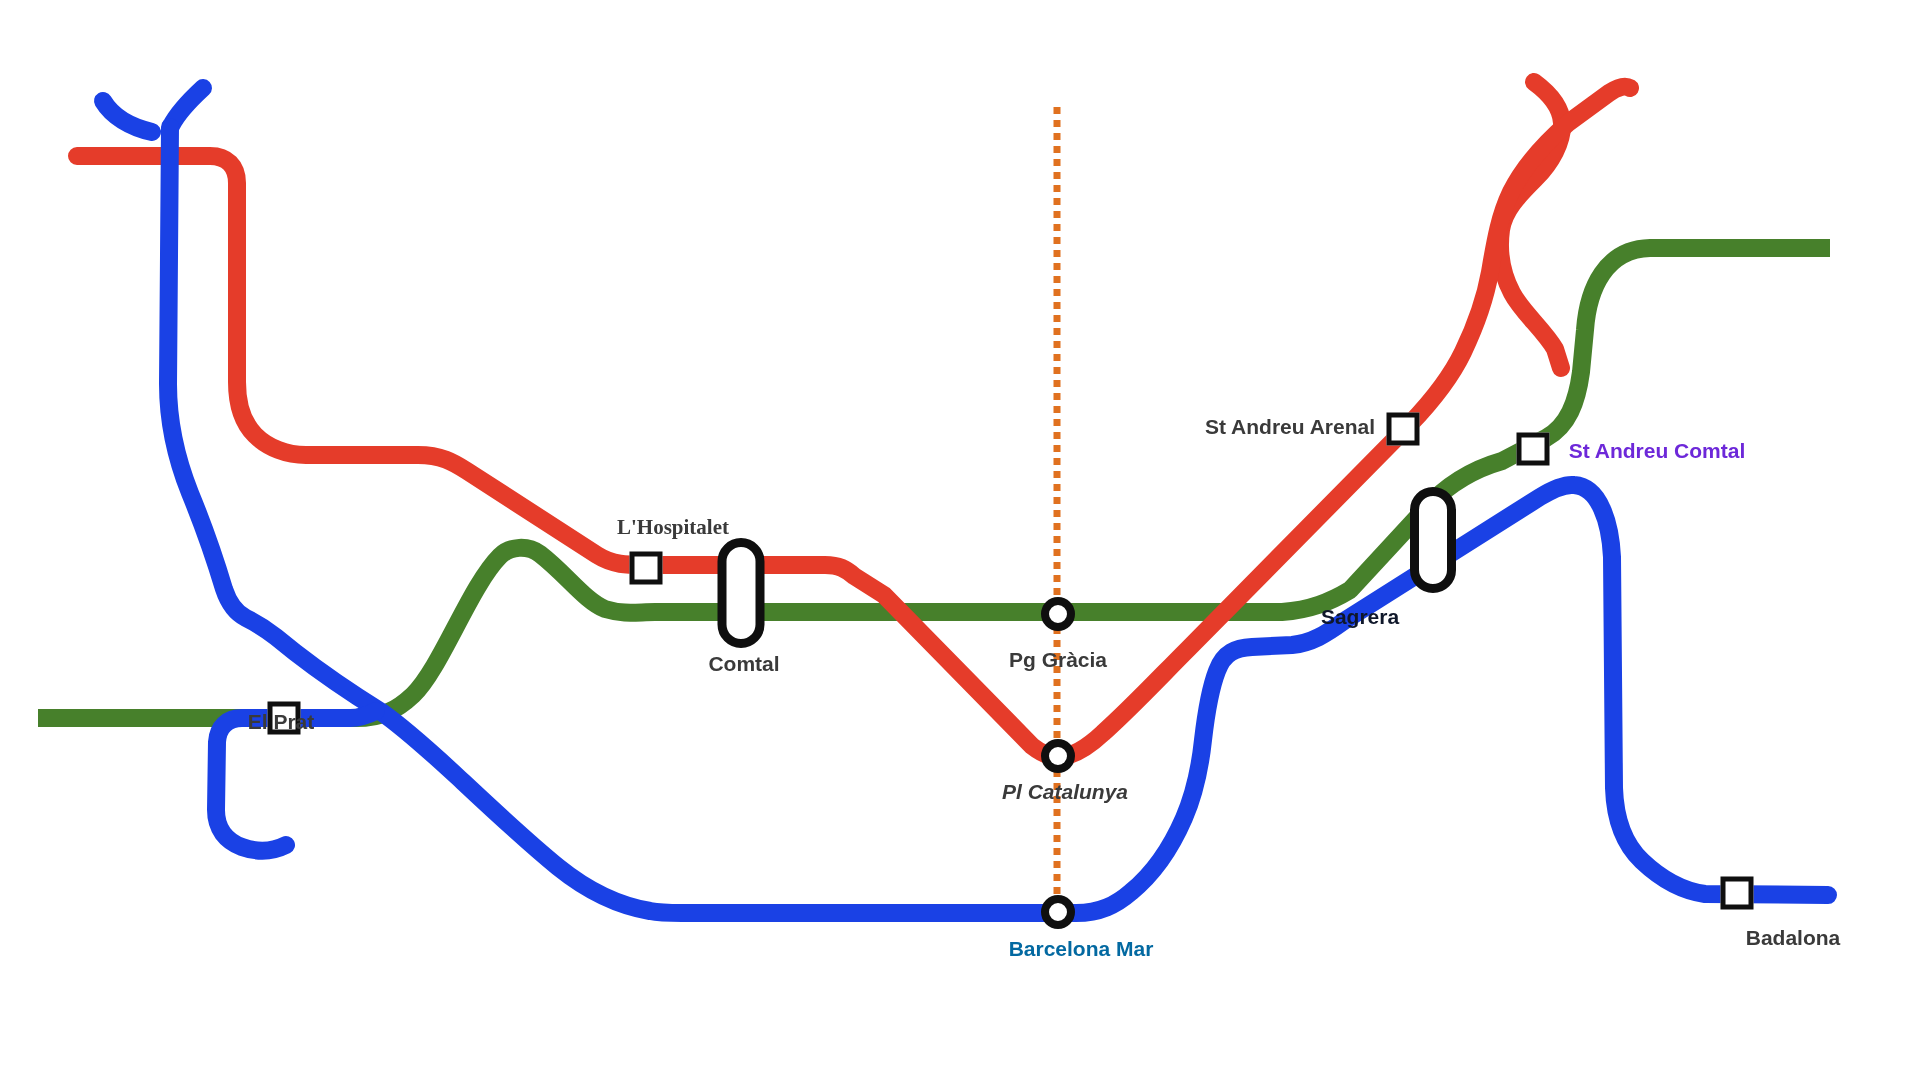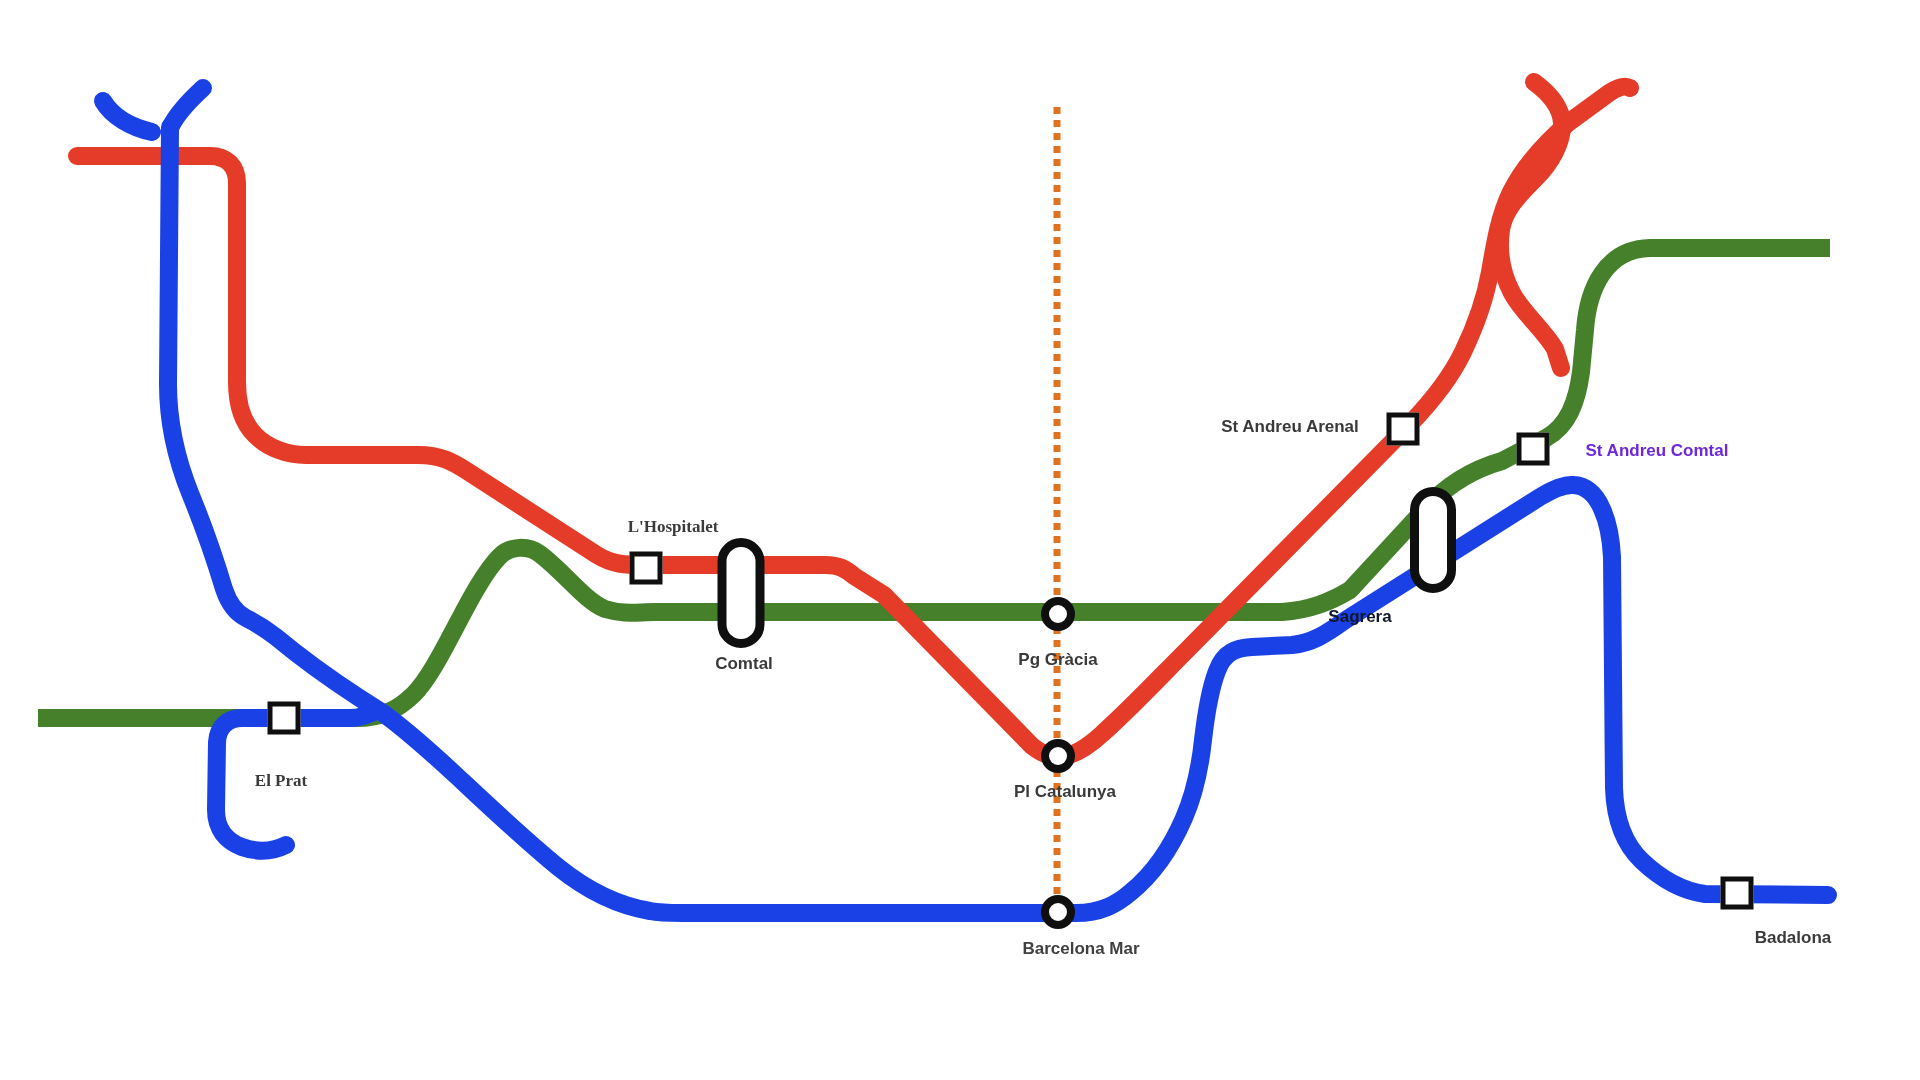--- a/index.html
+++ b/index.html
@@ -22,21 +22,21 @@
     box-sizing:border-box;
     border-style:solid;
   }
   .marker.square{width:33px;height:33px;border-width:5px;}
   .marker.circle{width:34px;height:34px;border-width:8px;border-radius:50%;}
   .marker.pill{border-width:9px;border-radius:26px;}
   .station-label{
     position:absolute;
     transform:translate(-50%,-50%);
     font-weight:bold;
-    font-size:17px;
+    font-size:21px;
     letter-spacing:0px;
     white-space:nowrap;
   }
 </style>
 </head>
 <body>
 
 <div id="map-canvas" style="background: rgb(255, 255, 255);">
 
   <svg id="lines-svg" width="1920" height="1080" viewBox="0 0 1920 1080">
@@ -133,25 +133,25 @@
   </svg>
 
   <div id="stations-layer">
       <div class="marker square" style="left: 646px; top: 568px; border-color: rgb(15, 15, 15); background: rgb(255, 255, 255);"></div>
       <div class="station-label" style="left: 673px; top: 527px; color: rgb(58, 58, 58); font-family: Liberation Serif, serif;">L'Hospitalet</div>
       <div class="marker pill" style="left: 741px; top: 593px; border-color: rgb(15, 15, 15); background: rgb(255, 255, 255); width: 47px; height: 110px;"></div>
       <div class="station-label" style="left: 744px; top: 664px; color: rgb(58, 58, 58);">Comtal</div>
       <div class="marker circle" style="left: 1058px; top: 614px; border-color: rgb(15, 15, 15); background: rgb(255, 255, 255);"></div>
       <div class="station-label" style="left: 1058px; top: 654px; color: rgb(58, 58, 58); margin-top: 6px;">Pg Gràcia</div>
       <div class="marker circle" style="left: 1058px; top: 756px; border-color: rgb(15, 15, 15); background: rgb(255, 255, 255);"></div>
-      <div class="station-label" style="left: 1065px; top: 792px; color: rgb(58, 58, 58);">Pl Catalunya</div>
+      <div class="station-label" style="left: 1065px; top: 792px; color: rgb(58, 58, 58); font-style: italic;">Pl Catalunya</div>
       <div class="marker circle" style="left: 1058px; top: 912px; border-color: rgb(15, 15, 15); background: rgb(255, 255, 255);"></div>
-      <div class="station-label" style="left: 1081px; top: 949px; color: #404040;">Barcelona Mar</div>
+      <div class="station-label" style="left: 1081px; top: 949px; color: #0369a1;">Barcelona Mar</div>
       <div class="marker square" style="left: 284px; top: 718px; border-color: rgb(15, 15, 15); background: rgb(255, 255, 255);"></div>
-      <div class="station-label" style="left: 281px; top: 781px; color: rgb(58, 58, 58); font-family: Liberation Serif, serif;">El Prat</div>
+      <div class="station-label" style="left: 281px; top: 722px; color: rgb(58, 58, 58);">El Prat</div>
       <div class="marker square" style="left: 1403px; top: 429px; border-color: rgb(15, 15, 15); background: rgb(255, 255, 255);"></div>
       <div class="station-label" style="left: 1290px; top: 427px; color: rgb(58, 58, 58);">St Andreu Arenal</div>
       <div class="marker square" style="left: 1533px; top: 449px; border-color: rgb(15, 15, 15); background: rgb(255, 255, 255);"></div>
       <div class="station-label" style="left: 1657px; top: 451px; color: #6d28d9;">St Andreu Comtal</div>
       <div class="marker pill" style="left: 1433px; top: 540px; border-color: rgb(15, 15, 15); background: rgb(255, 255, 255); width: 46px; height: 106px;"></div>
       <div class="station-label" style="left: 1360px; top: 617px; color: #0f172a;">Sagrera</div>
       <div class="marker square" style="left: 1737px; top: 893px; border-color: rgb(15, 15, 15); background: rgb(255, 255, 255);"></div>
       <div class="station-label" style="left: 1745px; top: 938px; color: rgb(58, 58, 58); margin-left: 48px;">Badalona</div>
     </div>
 </div>

